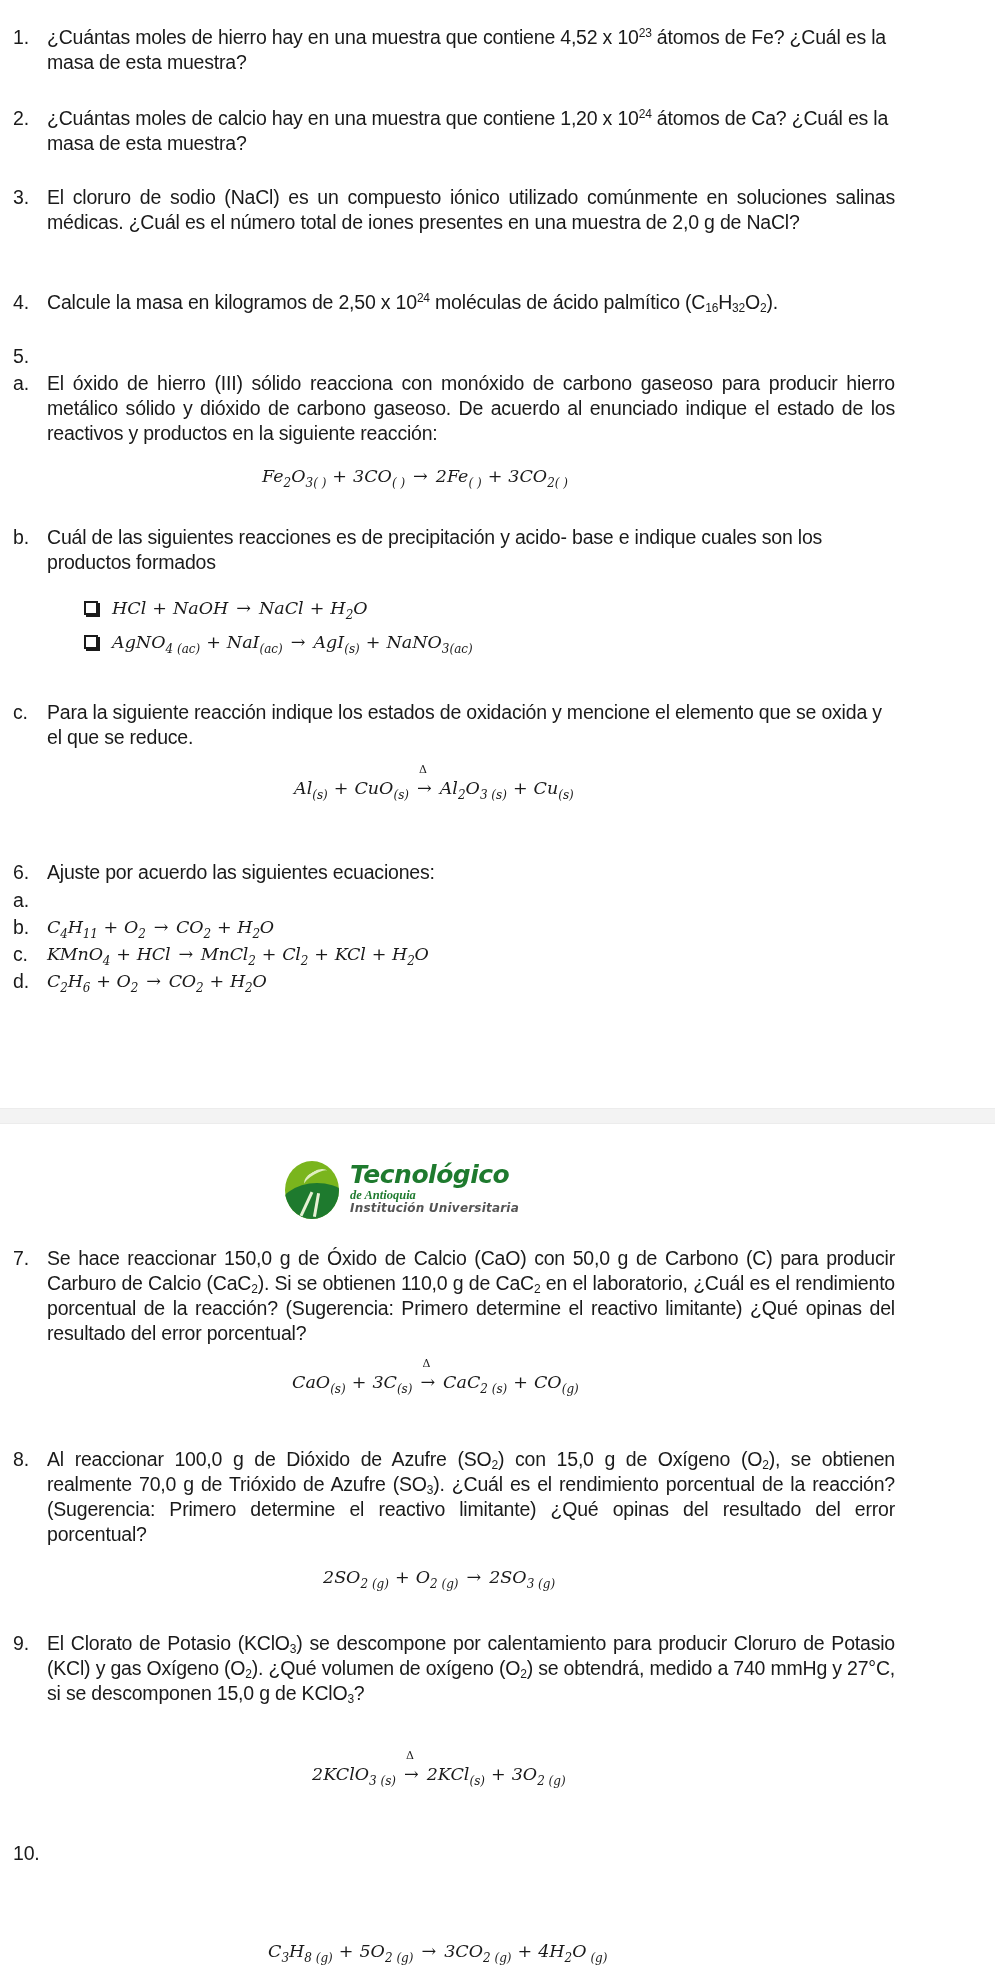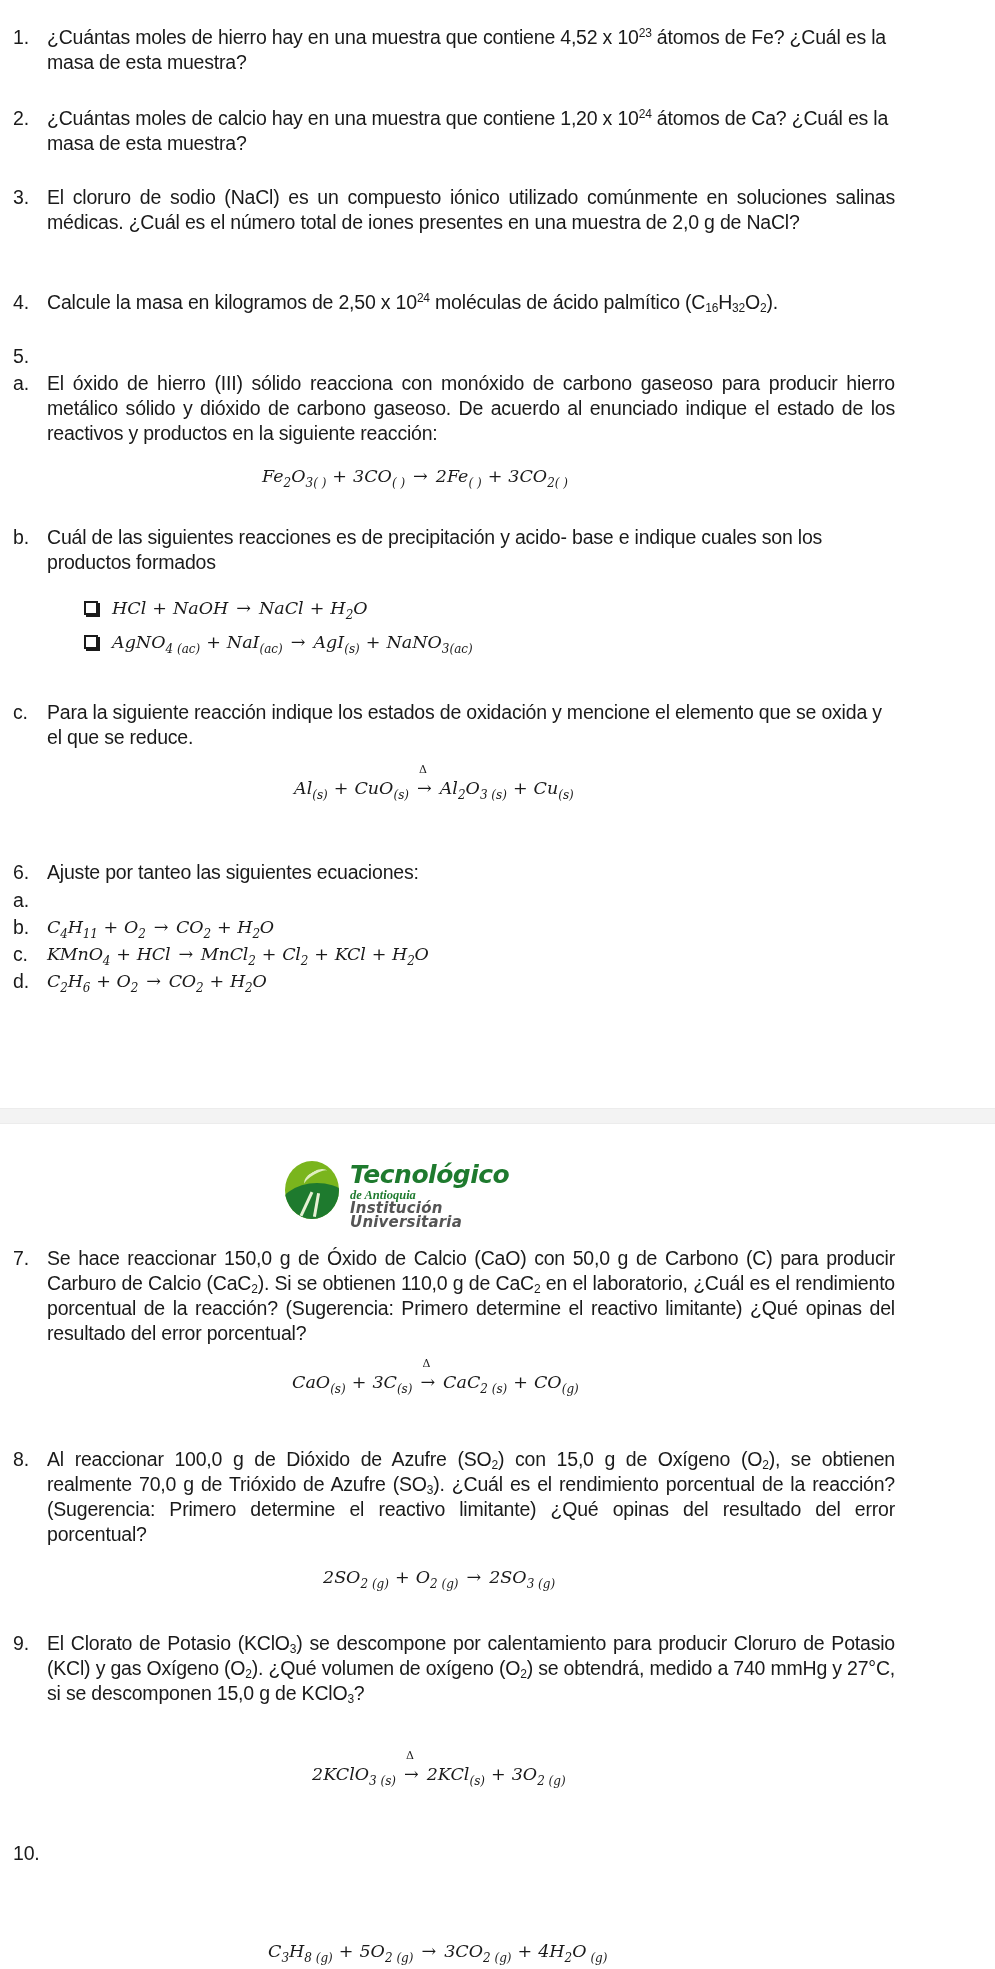--- a/index.html
+++ b/index.html
@@ -32,21 +32,21 @@
   .sub-label { width: 47px; padding-left: 13px; box-sizing: border-box; flex: none; }
 
   .logo { position: absolute; left: 285px; top: 37px; width: 260px; height: 60px; }
   .logo-mark { position: absolute; left: 0; top: 0; width: 54px; height: 58px; border-radius: 50%; background: #7ab51d; overflow: hidden; }
   .logo-mark .dark { position: absolute; left: -8px; top: 22px; width: 80px; height: 60px; border-radius: 50%; background: #1e7a2e; }
   .logo-mark .swoosh { position: absolute; left: 18px; top: 10px; width: 26px; height: 10px; border-top: 3px solid #dfeec0; border-radius: 50% 50% 0 0; transform: rotate(-30deg); }
   .logo-mark .leg1 { position: absolute; left: 20px; top: 30px; width: 3px; height: 26px; background: #e7f1d5; transform: rotate(25deg); }
   .logo-mark .leg2 { position: absolute; left: 30px; top: 32px; width: 3px; height: 24px; background: #e7f1d5; transform: rotate(10deg); }
   .logo-title { position: absolute; left: 65px; top: 0; font-family: "DejaVu Sans", sans-serif; font-weight: bold; font-style: italic; font-size: 25px; color: #1e7a2e; letter-spacing: -0.5px; line-height: 28px; }
   .logo-sub1 { position: absolute; left: 65px; top: 27px; font-family: Liberation Serif, serif; font-weight: bold; font-style: italic; font-size: 12.5px; color: #1e7a2e; line-height: 14px; }
-  .logo-sub2 { position: absolute; left: 65px; top: 40px; font-family: "DejaVu Sans", sans-serif; font-weight: bold; font-style: italic; font-size: 15px; color: #555; line-height: 14px; letter-spacing: 0.2px; }
+  .logo-sub2 { position: absolute; left: 65px; top: 40px; font-family: "DejaVu Sans", sans-serif; font-weight: bold; font-style: italic; font-size: 12px; color: #555; line-height: 14px; letter-spacing: 0.2px; }
 </style>
 </head>
 <body>
 
 <div class="page page1">
 
   <div class="q" style="top:25px">
     <div class="qrow">
         <span class="qnum">1.</span>
       <span class="qtext left">¿Cuántas moles de hierro hay en una muestra que contiene 4,52 x 10<sup class="t">23</sup> átomos de Fe? ¿Cuál es la masa de esta muestra?</span>
@@ -102,21 +102,21 @@
     <div class="qrow">
         <span class="sub-label">c.</span>
       <span class="qtext left">Para la siguiente reacción indique los estados de oxidación y mencione el elemento que se oxida y el que se reduce.</span>
       </div>
   </div>
   <div class="eq" style="left:294px;top:778px"><span class="tok">Al<sub>(s)</sub></span><span class="op">+</span><span class="tok">CuO<sub>(s)</sub></span><span class="arrow">→<span class="delta">Δ</span></span><span class="tok">Al<sub>2</sub></span><span class="tok">O<sub>3 (s)</sub></span><span class="op">+</span><span class="tok">Cu<sub>(s)</sub></span></div>
 
   <div class="q" style="top:860px">
     <div class="qrow">
         <span class="qnum">6.</span>
-      <span class="qtext left">Ajuste por tanteo las siguientes ecuaciones:</span>
+      <span class="qtext left">Ajuste por acuerdo las siguientes ecuaciones:</span>
       </div>
   </div>
   <div class="q" style="top:888px">
     <div class="qrow" style="height:27px">
         <span class="sub-label">a.</span>
       </div>
     <div class="qrow" style="height:27px">
         <span class="sub-label">b.</span>
         <span class="eq" style="position:static"><span class="tok">C<sub>4</sub></span><span class="tok">H<sub>11</sub></span><span class="op">+</span><span class="tok">O<sub>2</sub></span><span class="arrow">→</span><span class="tok">CO<sub>2</sub></span><span class="op">+</span><span class="tok">H<sub>2</sub></span><span class="tok">O</span></span>
       </div>

